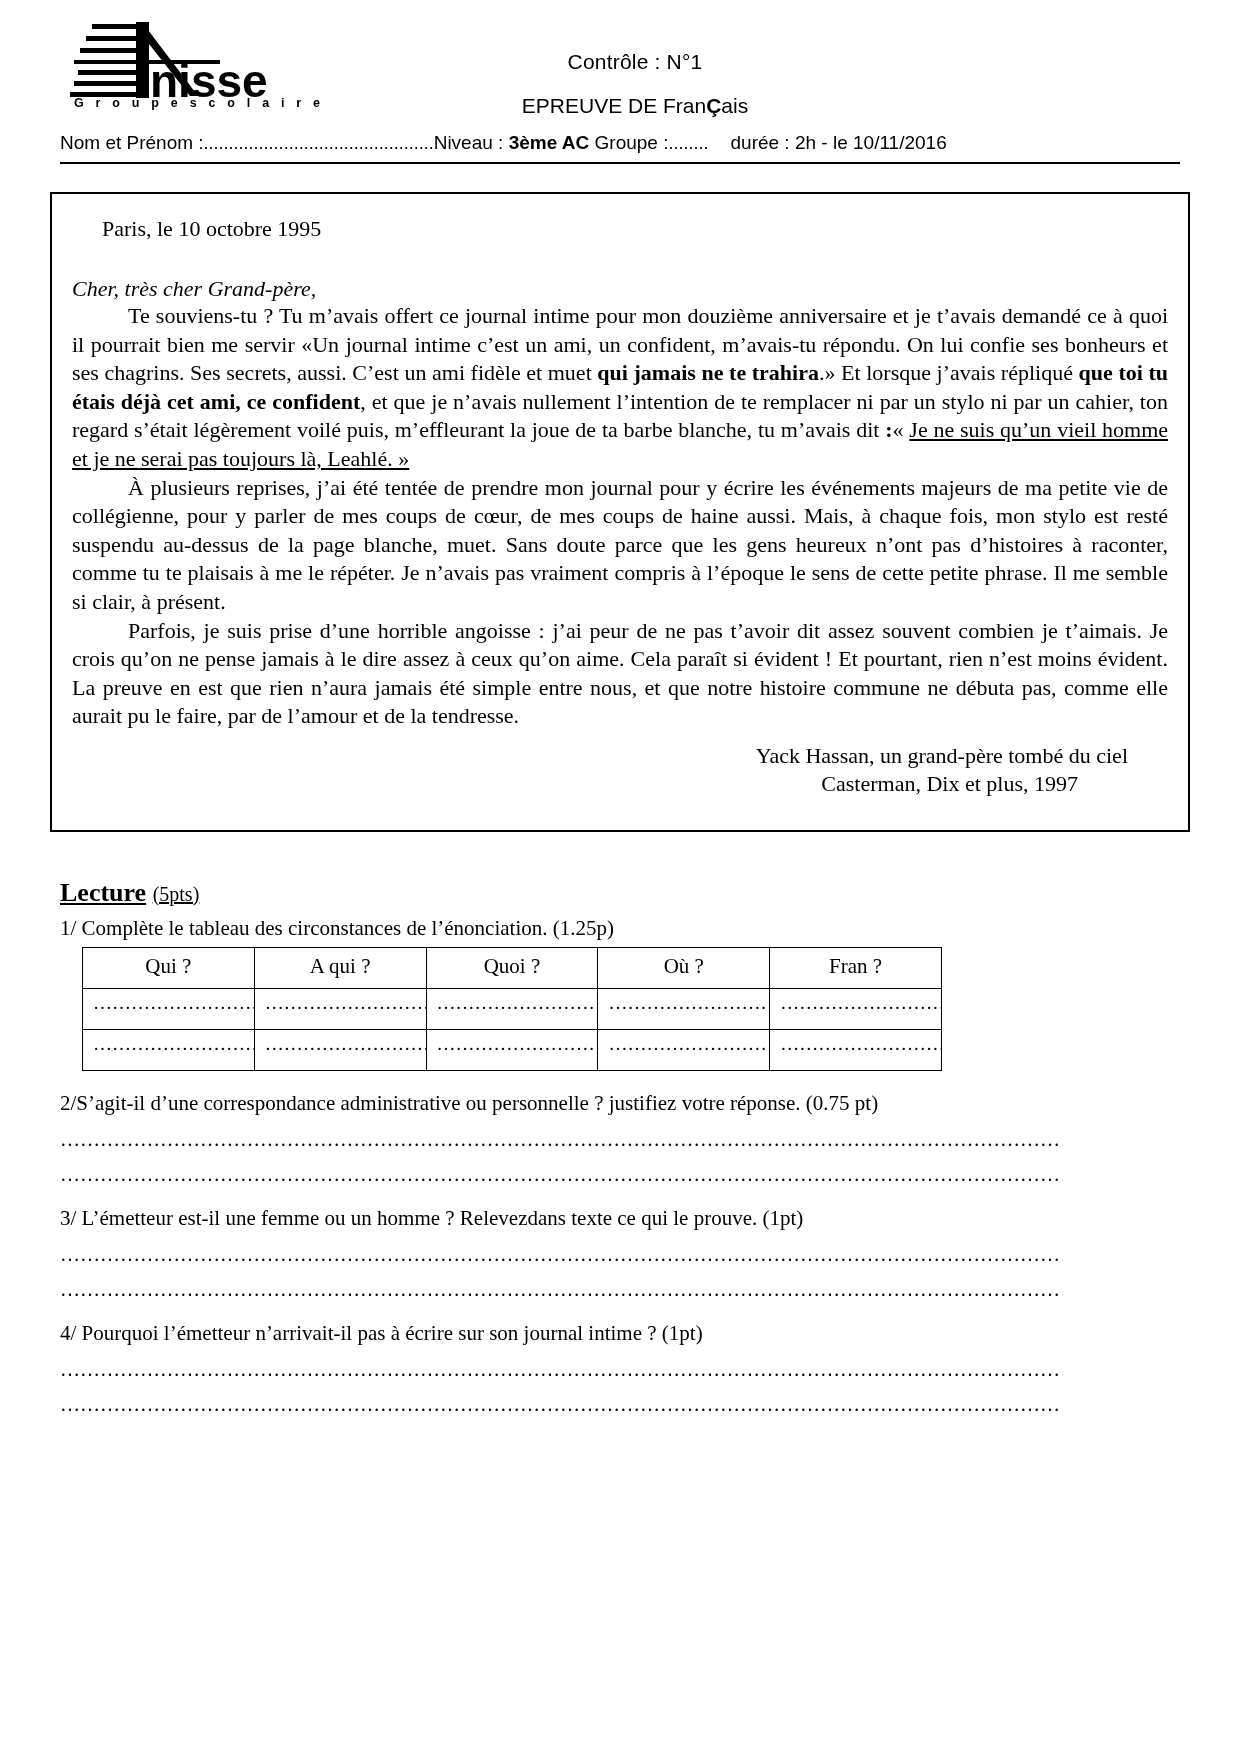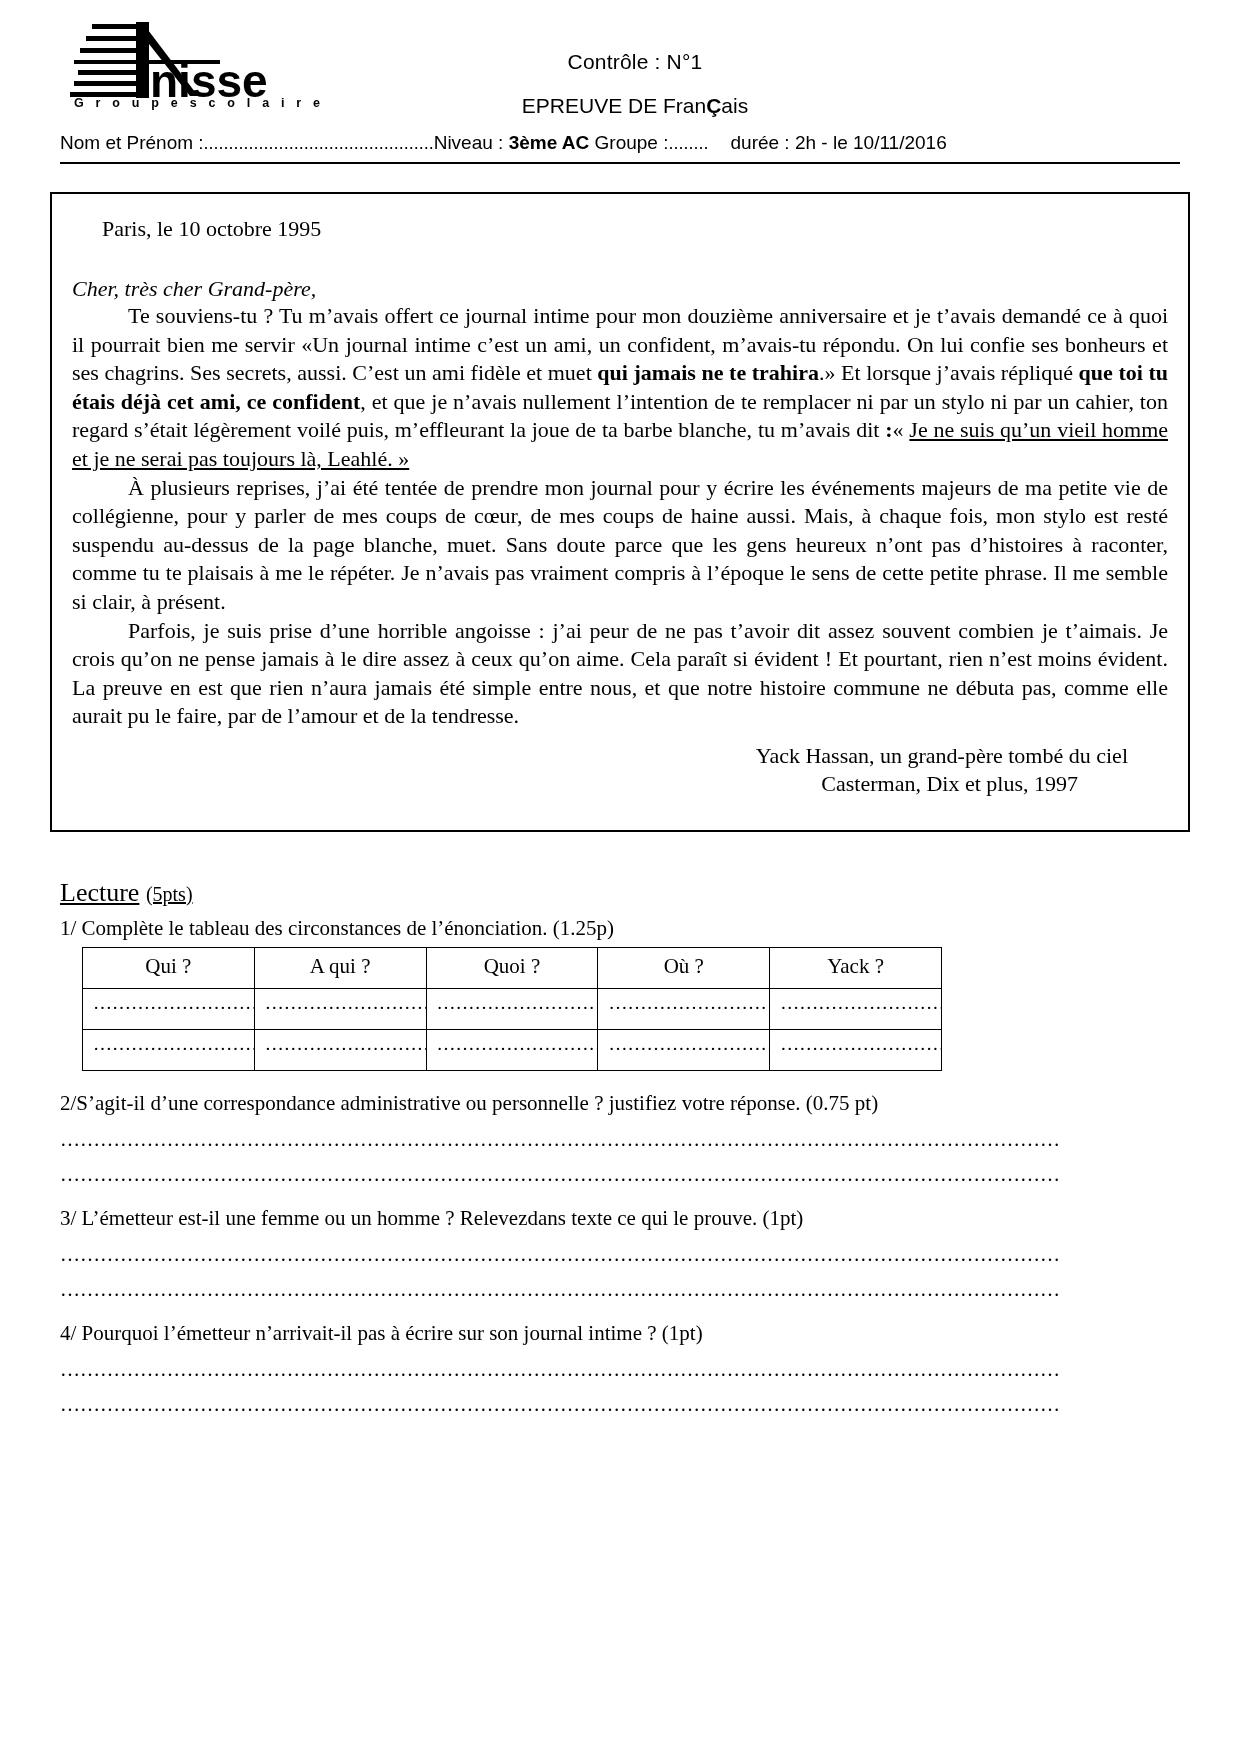--- a/index.html
+++ b/index.html
@@ -139,21 +139,21 @@
     margin-top: 2px;
     padding-right: 90px;
   }
 
   
   .section-title {
     margin-top: 46px;
     font-size: 26px;
   }
   .section-title .name {
-    font-weight: normal;
+    font-weight: bold;
     text-decoration: underline;
   }
   .section-title .pts {
     font-size: 20px;
     text-decoration: underline;
   }
   .question {
     font-size: 21px;
     margin-top: 8px;
   }
@@ -257,21 +257,21 @@
 
   <div class="question">1/ Complète le tableau des circonstances de l’énonciation. (1.25p)</div>
 
   <table class="enonc">
     <tbody>
         <tr>
       <td class="hdr">Qui ?</td>
       <td class="hdr">A qui ?</td>
       <td class="hdr">Quoi ?</td>
       <td class="hdr">Où ?</td>
-      <td class="hdr">Yack ?</td>
+      <td class="hdr">Fran ?</td>
     </tr>
     <tr>
       <td class="fill">…………………………</td>
       <td class="fill">…………………………</td>
       <td class="fill">…………………………</td>
       <td class="fill">…………………………</td>
       <td class="fill">…………………………</td>
     </tr>
     <tr>
       <td class="fill">…………………………</td>

